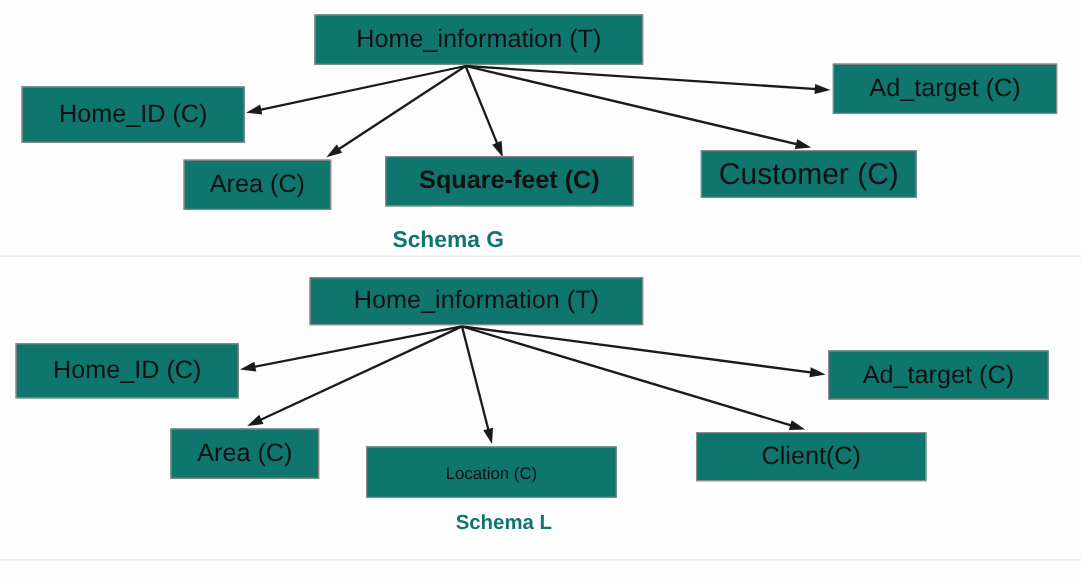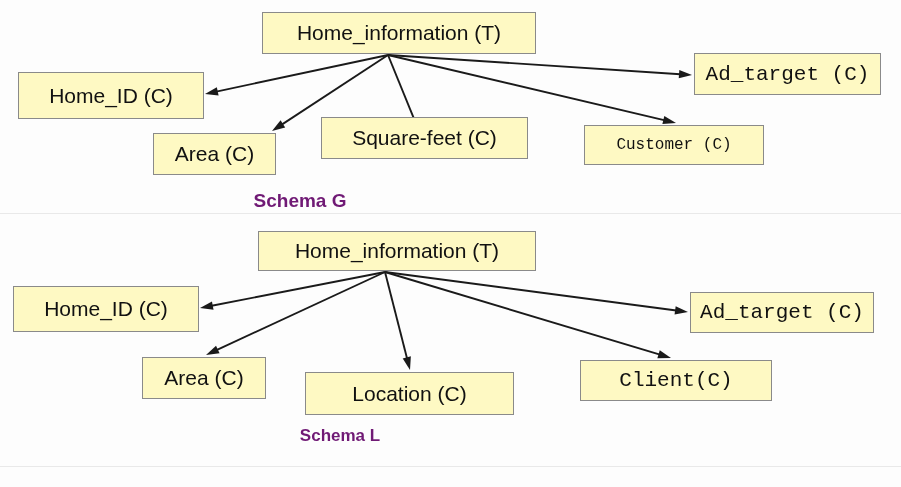--- a/index.html
+++ b/index.html
@@ -20,42 +20,42 @@
     left: 0;
     top: 0;
     width: 901px;
     height: 487px;
     pointer-events: none;
   }
   .node {
     position: absolute;
     box-sizing: border-box;
     border: 1px solid #8a8a8a;
-    background: #fef9c3;
+    background: #0f766e;
     display: flex;
     align-items: center;
     justify-content: center;
     color: #111111;
     white-space: nowrap;
     letter-spacing: 0px;
     text-align: right;
   }
   .node.sans {
     font-family: "Liberation Sans", sans-serif;
   }
   .node.serif {
-    font-family: Liberation Mono, monospace;
+    font-family: Liberation Sans, sans-serif;
   }
   .schema-label {
     position: absolute;
     font-family: "Liberation Sans", sans-serif;
     font-weight: bold;
-    color: #701a75;
+    color: #0f766e;
     white-space: nowrap;
-    text-align: center;
+    text-align: right;
   }
   .hairline {
     position: absolute;
     background: #e9e9e9;
     height: 1px;
   }
 </style>
 </head>
 <body>
 
@@ -107,39 +107,39 @@
   <div id="nodes">
       <div class="node sans" style="left: 262px; top: 12px; width: 274px; height: 42px; font-size: 21px; border-color: rgb(138, 138, 138); color: rgb(17, 17, 17);">
         <span>Home_information (T)</span>
       </div>
       <div class="node sans" style="left: 18px; top: 72px; width: 186px; height: 47px; font-size: 21px; border-color: rgb(138, 138, 138); color: rgb(17, 17, 17);">
         <span>Home_ID (C)</span>
       </div>
       <div class="node sans" style="left: 153px; top: 133px; width: 123px; height: 42px; font-size: 21px; border-color: rgb(138, 138, 138); color: rgb(17, 17, 17);">
         <span>Area (C)</span>
       </div>
-      <div class="node sans" style="left: 321px; top: 117px; width: 207px; height: 42px; font-size: 21px; border-color: rgb(138, 138, 138); color: rgb(17, 17, 17);">
+      <div class="node sans" style="left: 321px; top: 130px; width: 207px; height: 42px; font-size: 21px; border-color: rgb(138, 138, 138); color: rgb(17, 17, 17); font-weight: bold;">
         <span>Square-feet (C)</span>
       </div>
-      <div class="node serif" style="left: 584px; top: 125px; width: 180px; height: 40px; font-size: 16px; border-color: rgb(138, 138, 138); color: rgb(17, 17, 17);">
+      <div class="node serif" style="left: 584px; top: 125px; width: 180px; height: 40px; font-size: 25px; border-color: rgb(138, 138, 138); color: rgb(17, 17, 17);">
         <span>Customer (C)</span>
       </div>
       <div class="node serif" style="left: 694px; top: 53px; width: 187px; height: 42px; font-size: 21px; border-color: rgb(138, 138, 138); color: rgb(17, 17, 17);">
         <span>Ad_target (C)</span>
       </div>
       <div class="node sans" style="left: 258px; top: 231px; width: 278px; height: 40px; font-size: 21px; border-color: rgb(138, 138, 138); color: rgb(17, 17, 17);">
         <span>Home_information (T)</span>
       </div>
       <div class="node sans" style="left: 13px; top: 286px; width: 186px; height: 46px; font-size: 21px; border-color: rgb(138, 138, 138); color: rgb(17, 17, 17);">
         <span>Home_ID (C)</span>
       </div>
       <div class="node sans" style="left: 142px; top: 357px; width: 124px; height: 42px; font-size: 21px; border-color: rgb(138, 138, 138); color: rgb(17, 17, 17);">
         <span>Area (C)</span>
       </div>
-      <div class="node sans" style="left: 305px; top: 372px; width: 209px; height: 43px; font-size: 21px; border-color: rgb(138, 138, 138); color: rgb(17, 17, 17);">
+      <div class="node sans" style="left: 305px; top: 372px; width: 209px; height: 43px; font-size: 14px; border-color: rgb(138, 138, 138); color: rgb(17, 17, 17);">
         <span>Location (C)</span>
       </div>
       <div class="node serif" style="left: 580px; top: 360px; width: 192px; height: 41px; font-size: 21px; border-color: rgb(138, 138, 138); color: rgb(17, 17, 17);">
         <span>Client(C)</span>
       </div>
       <div class="node serif" style="left: 690px; top: 292px; width: 184px; height: 41px; font-size: 21px; border-color: rgb(138, 138, 138); color: rgb(17, 17, 17);">
         <span>Ad_target (C)</span>
       </div>
     </div>
 

